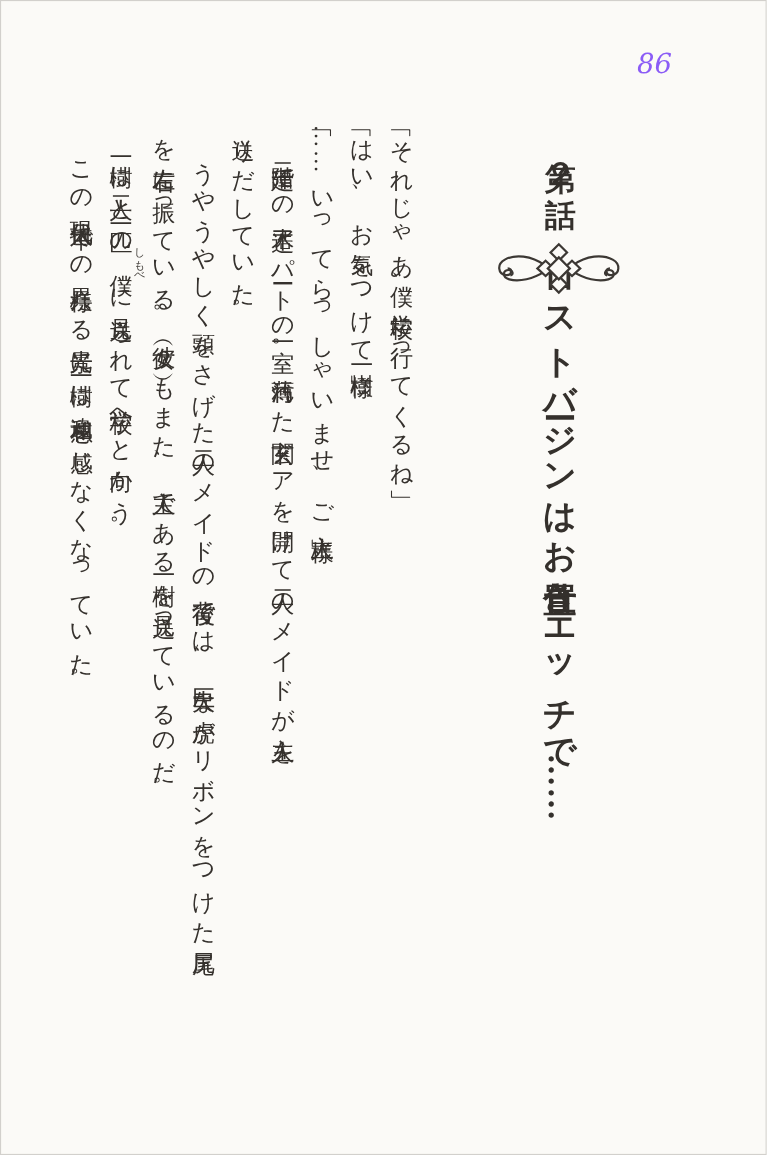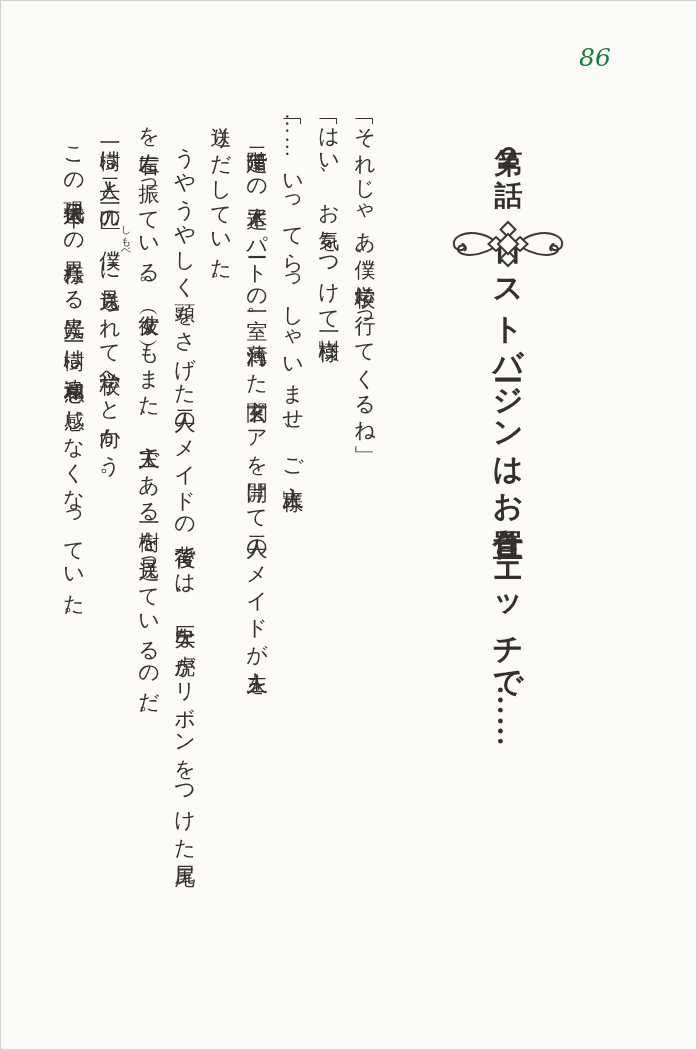--- a/index.html
+++ b/index.html
@@ -11,21 +11,21 @@
     border:1px solid #d2d0cc;
     box-sizing:border-box;
     overflow:hidden;
     font-family:"Liberation Serif", serif;
   }
   .pagenum {
     position:absolute; top:42px; left:578px;
     font-family:"DejaVu Serif", serif;
     font-style:italic;
     font-size:25px;
-    color:#15803d;
+    color:#8b5cf6;
   }
   .title-col {
     position:absolute; top:125px; left:486px; height:890px;
     writing-mode:vertical-rl;
     text-orientation:mixed;
     color:#34302c;
     font-weight:700;
     white-space:nowrap;
   }
   .chapter-no { font-size:28px; letter-spacing:2px; }

